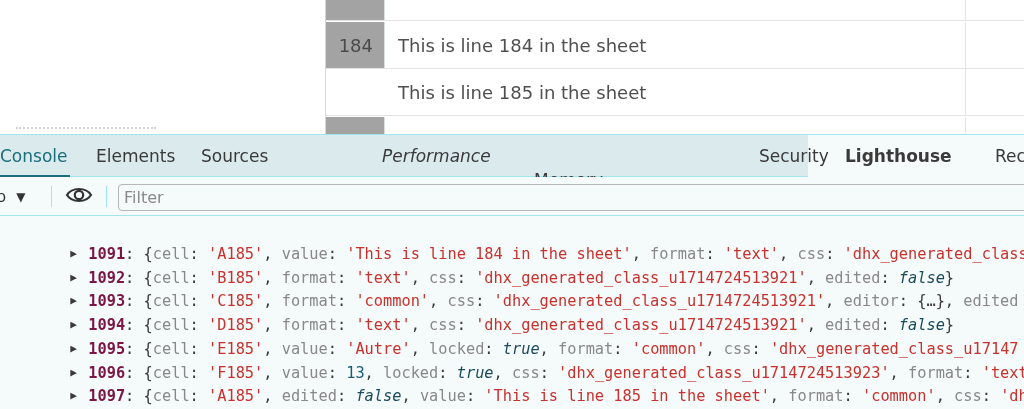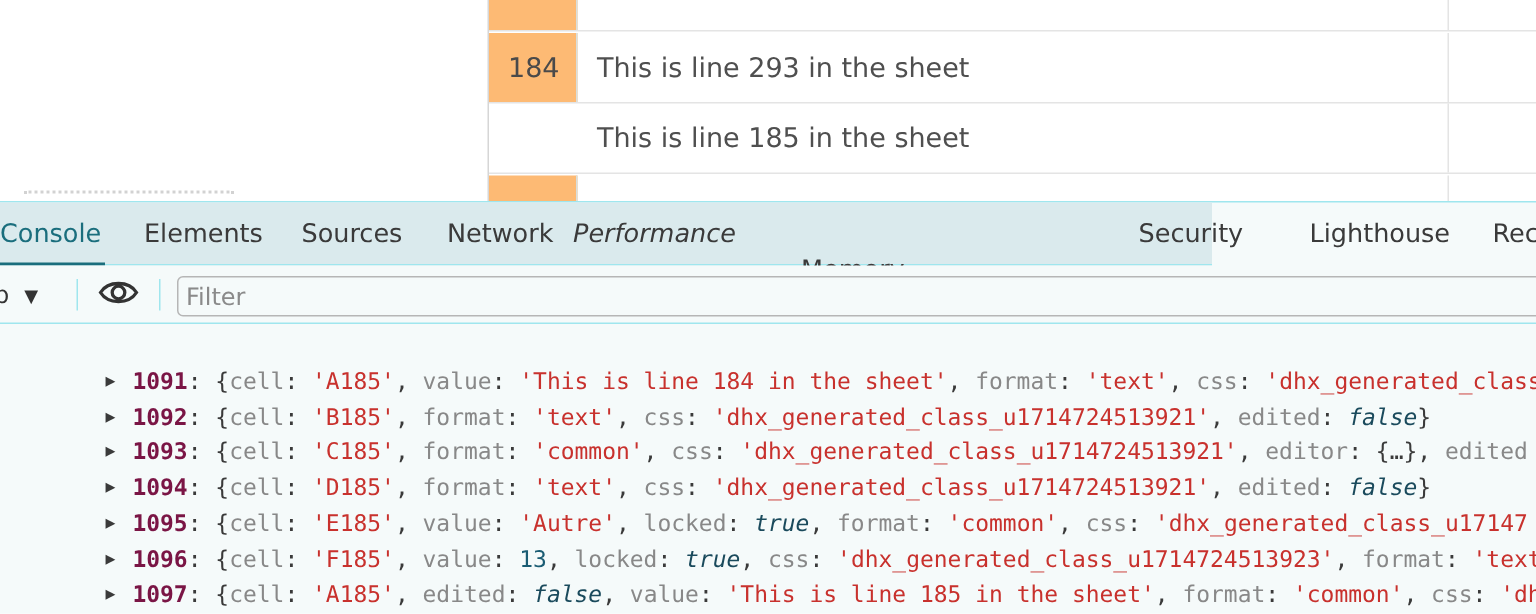--- a/index.html
+++ b/index.html
@@ -6,21 +6,21 @@
     html, body { width: 1024px; height: 409px; overflow: hidden; background: #ffffff; }
     body { position: relative; font-family: "Liberation Sans", sans-serif; }
 
     
     .page-area { position: absolute; left: 0; top: 0; width: 1024px; height: 135px; background: #ffffff; overflow: hidden; }
     .left-blank { position: absolute; left: 0; top: 0; width: 325px; height: 135px; background: #ffffff; }
     .faded-text { position: absolute; left: 16px; top: 127px; width: 140px; height: 4px;
       border-top: 2px dotted #c8c8c8; opacity: 0.8; }
     .sheet { position: absolute; left: 325px; top: 0; width: 699px; height: 135px; border-left: 1px solid #d6d6d6; }
     .sheet-row { position: absolute; left: 0; width: 699px; height: 47px; border-bottom: 1px solid #e4e4e4; }
-    .row-header { position: absolute; left: 0; top: 0; width: 59px; height: 100%; background: #fdba74;
+    .row-header { position: absolute; left: 0; top: 0; width: 59px; height: 100%; background: #a3a3a3;
       border-right: 1px solid #d8dfde; color: #4a4a4a; font-family: "DejaVu Sans", sans-serif;
       font-size: 18px; text-align: right; padding-right: 11px; display: flex; align-items: center; justify-content: flex-end; }
     .cell-a { position: absolute; left: 60px; top: 0; width: 580px; height: 100%;
       border-right: 1px solid #e4e4e4; color: #4f4f4f; font-family: "DejaVu Sans", sans-serif;
       font-size: 18px; padding-left: 12px; display: flex; align-items: center; white-space: nowrap; }
     .cell-b { position: absolute; left: 641px; top: 0; width: 60px; height: 100%; }
 
     
     .devtools { position: absolute; left: 0; top: 134px; width: 1024px; height: 275px; background: #f5fafa; border-top: 1px solid #9fe6ee; }
     .tabbar { position: absolute; left: 0; top: 0; width: 808px; height: 42px; background: #daeaed;
@@ -62,45 +62,44 @@
     <div class="faded-text"></div>
   </div>
   <div class="sheet">
     <div class="sheet-row" style="top:-26px;">
       <div class="row-header" style="align-items:flex-end;padding-bottom:32px;">183</div>
       <div class="cell-a"></div>
       <div class="cell-b"></div>
     </div>
     <div class="sheet-row" style="top:22px;">
       <div class="row-header">184</div>
-      <div class="cell-a">This is line 293 in the sheet</div>
+      <div class="cell-a">This is line 184 in the sheet</div>
       <div class="cell-b"></div>
     </div>
     <div class="sheet-row" style="top:69px;">
       <div class="cell-a">This is line 185 in the sheet</div>
       <div class="cell-b"></div>
     </div>
     <div class="sheet-row" style="top:117px;">
       <div class="row-header"></div>
       <div class="cell-a"></div>
       <div class="cell-b"></div>
     </div>
   </div>
 </div>
 
 <div class="devtools">
   <div class="tabbar">
     <div class="tab active" style="left:0px;">Console</div>
     <div class="tab" style="left:96px;">Elements</div>
     <div class="tab" style="left:201px;">Sources</div>
-    <div class="tab" style="left:298px;">Network</div>
     <div class="tab" style="left:382px;font-style:italic;">Performance</div>
     <div class="tab" style="left:534px;margin-top:24px;">Memory</div>
     <div class="tab" style="left:759px;">Security</div>
-    <div class="tab" style="left:873px;">Lighthouse</div>
+    <div class="tab" style="left:845px;font-weight:bold;">Lighthouse</div>
     <div class="tab" style="left:995px;">Rec</div>
   </div>
 
   <div class="toolbar">
     <div class="context-select">
       <span class="context-label">p</span>
       <span class="caret">▼</span>
     </div>
     <div class="divider" style="left:51px;"></div>
     <div class="eye-btn">

